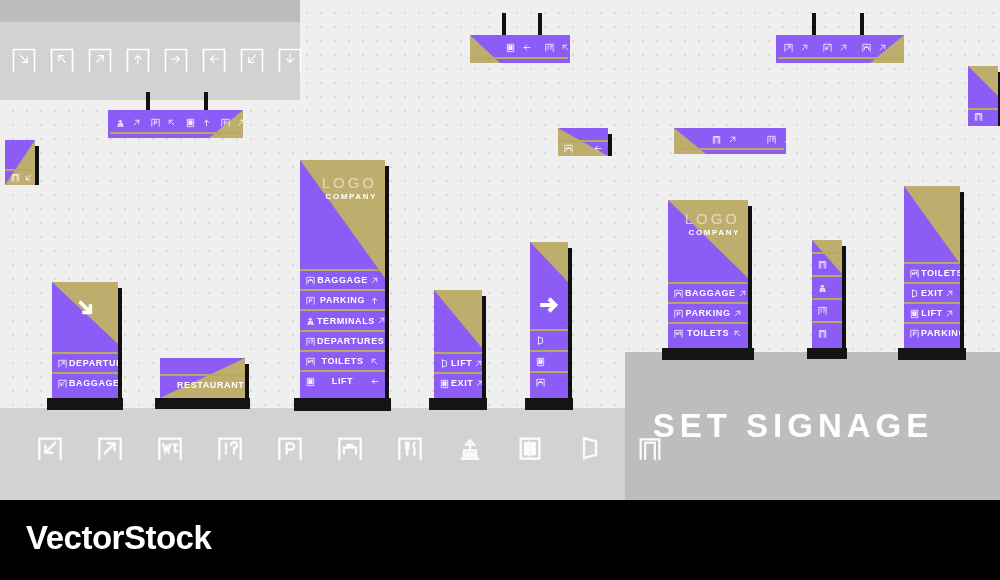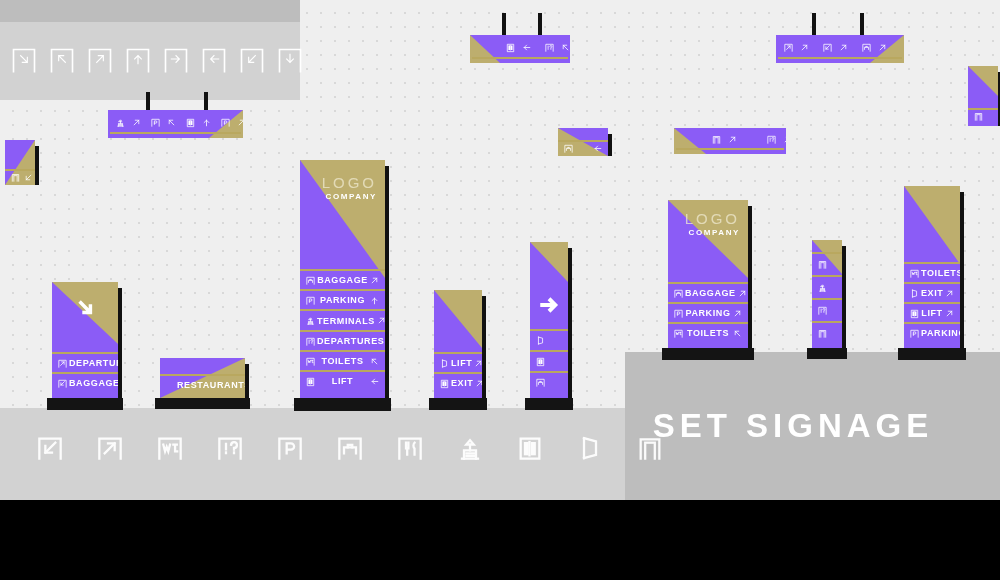--- a/index.html
+++ b/index.html
@@ -927,13 +927,14 @@
       <div class="gi" style="color: rgb(255, 255, 255);"><svg viewBox="0 0 24 24" width="100%" height="100%" fill="none" stroke="currentColor" stroke-width="1.7" stroke-linecap="square">
           <path d="M5 20V5.5h14V20"></path>
           <path d="M8.4 20V9.2M15.6 20V9.2"></path>
           <path d="M8.4 8h7.2"></path>
         </svg></div>
     </div>
 
   <div class="set-title">SET SIGNAGE</div>
 
   <div class="footer"></div>
+  <div class="vs-logo">VectorStock</div>
 </div>
 
 </body></html>

